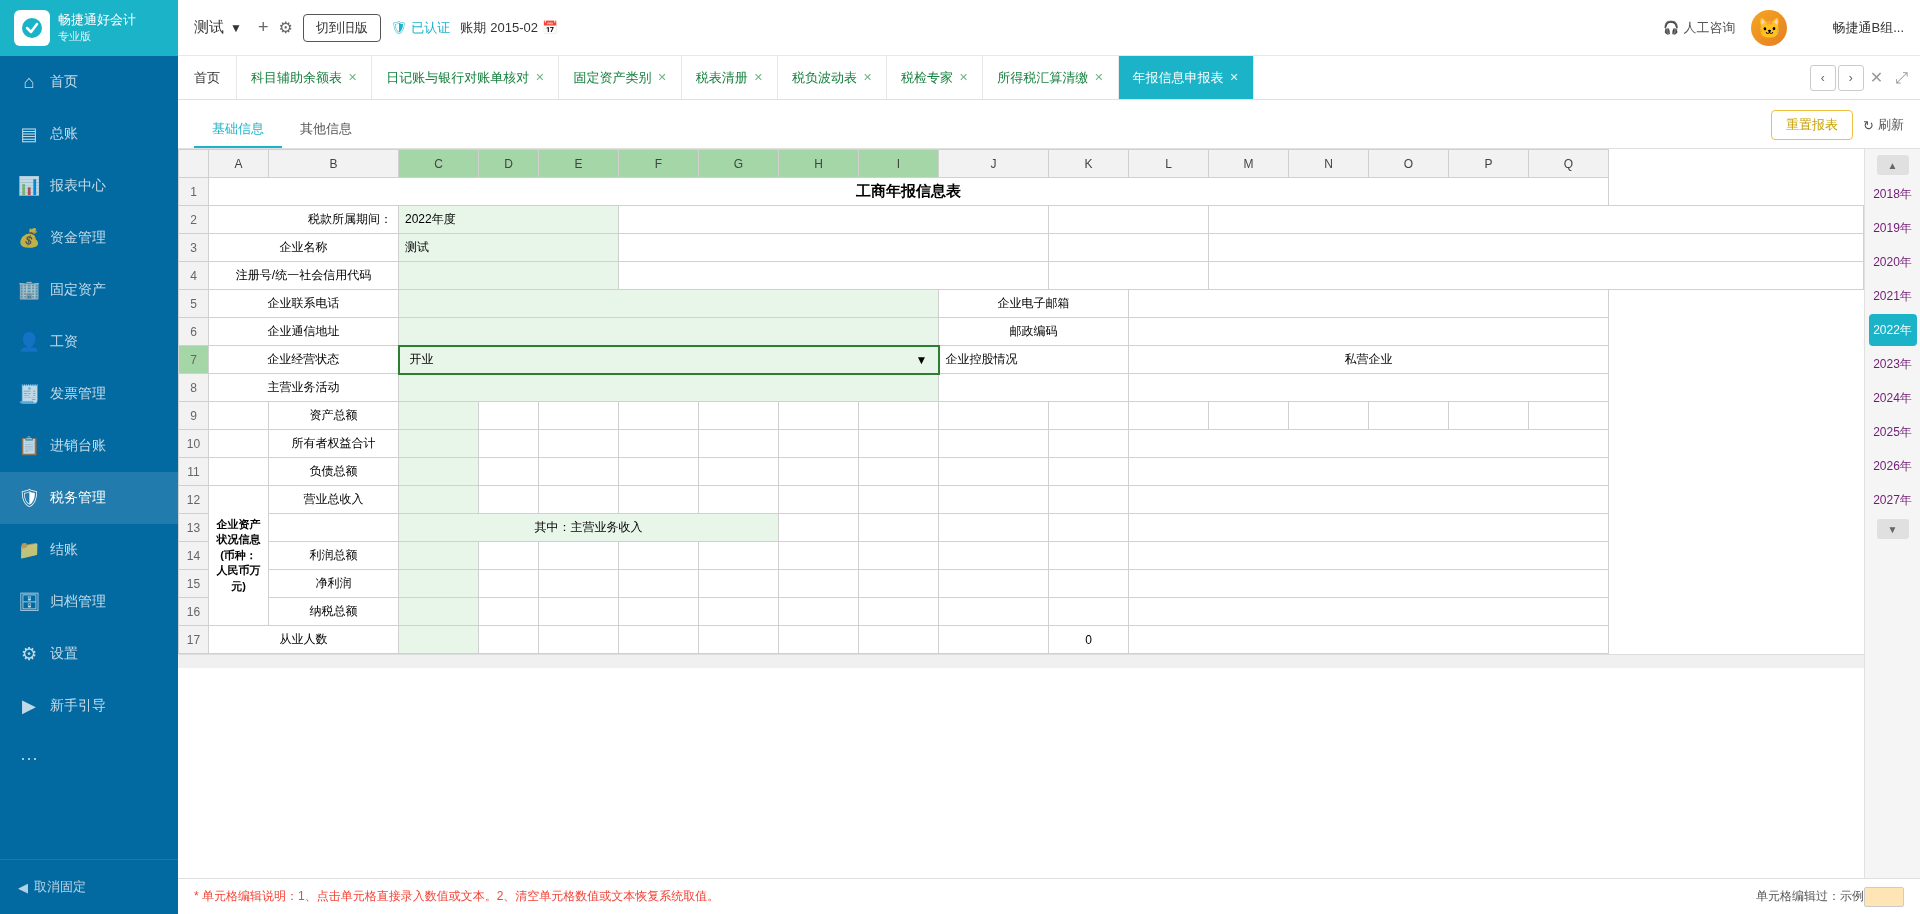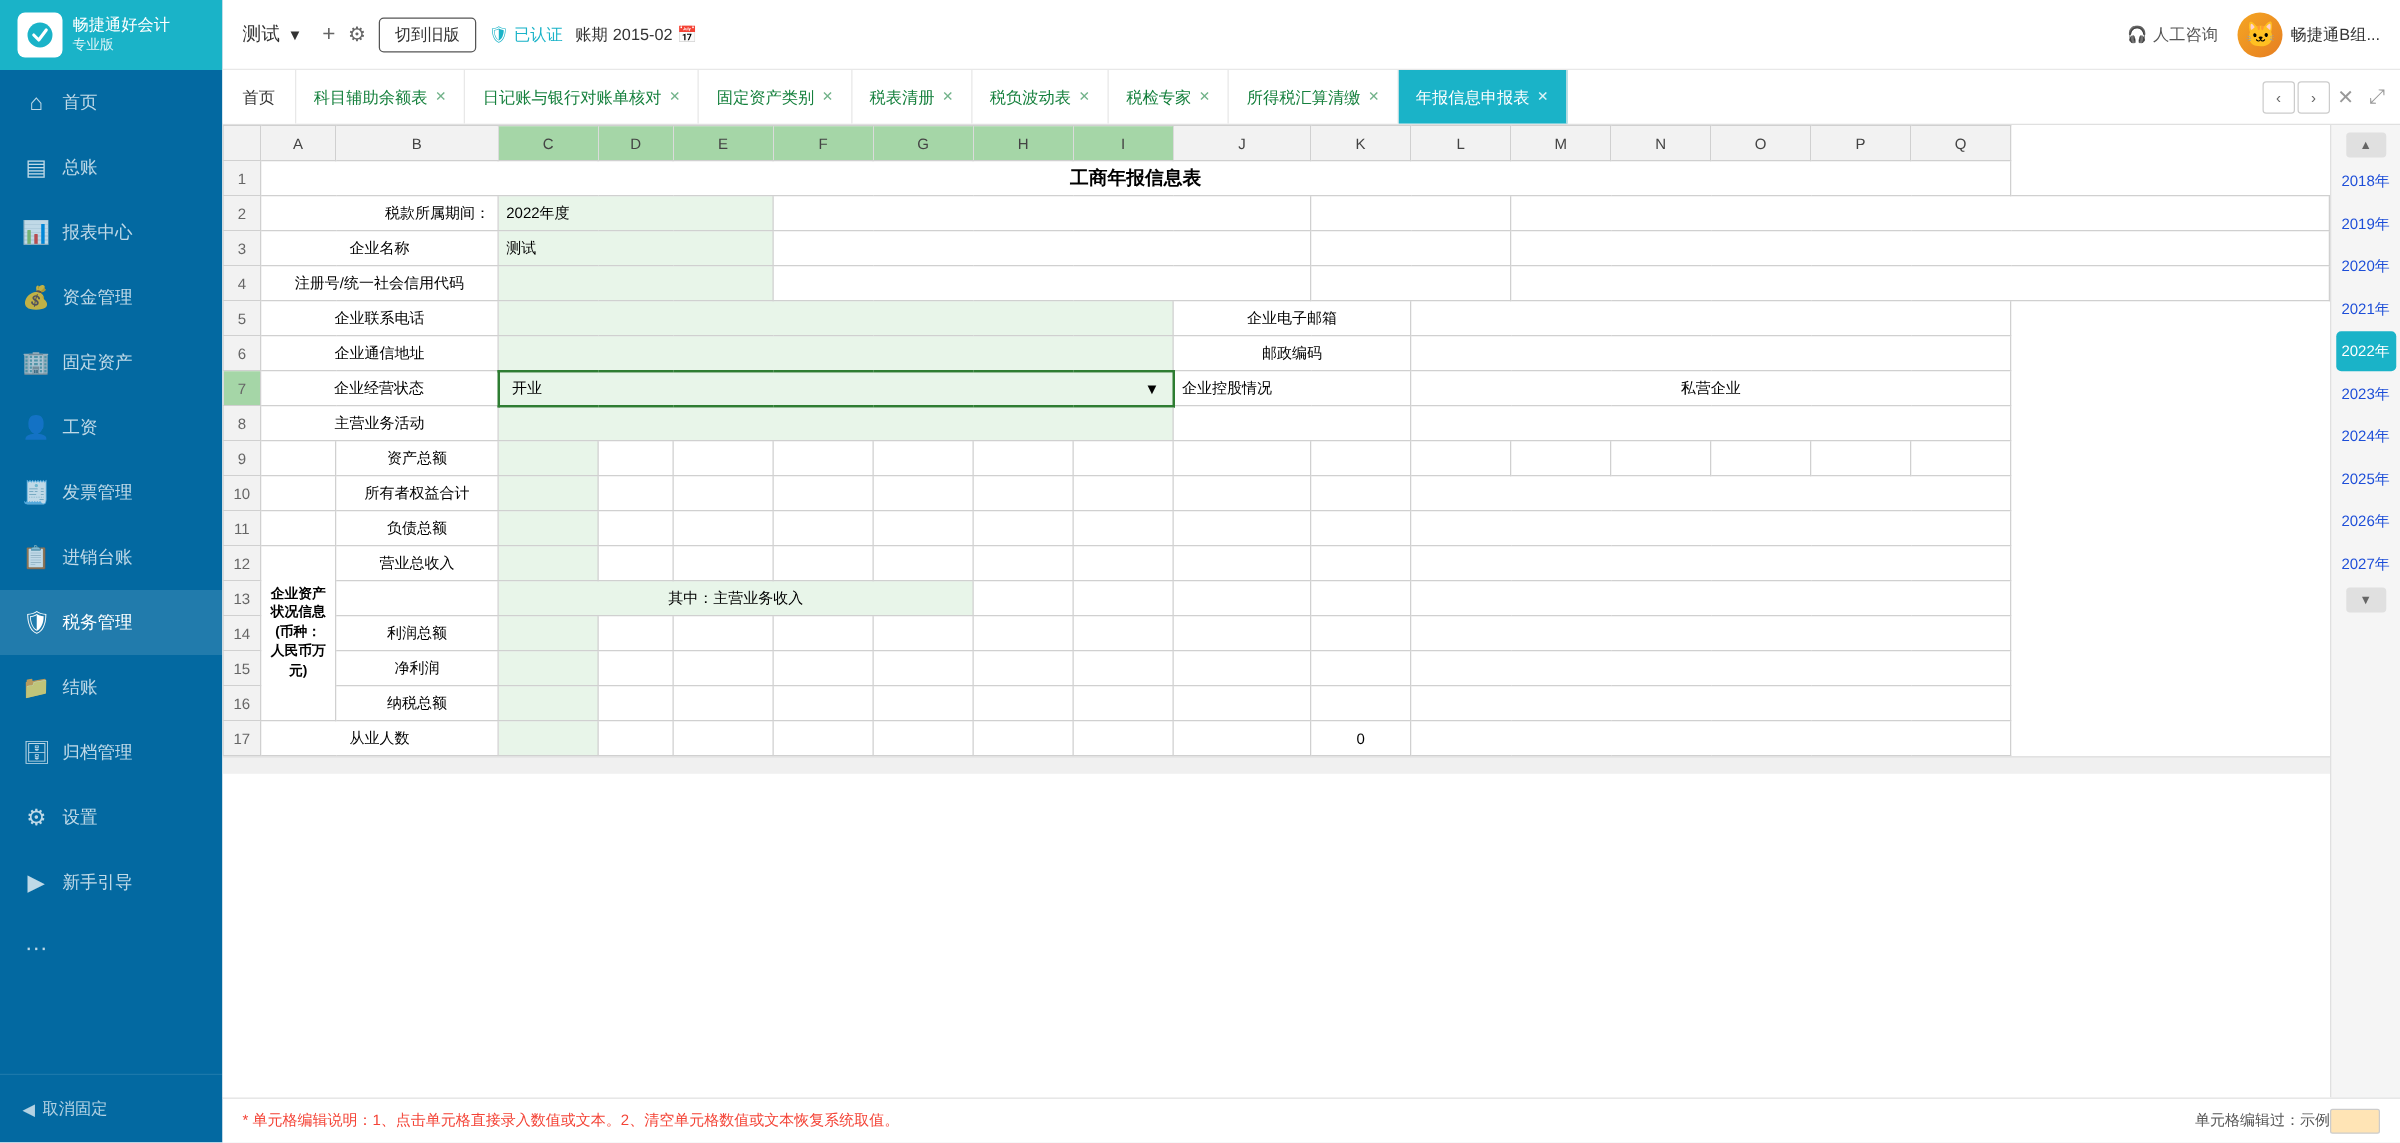--- a/index.html
+++ b/index.html
@@ -159,21 +159,21 @@
     .topbar-avatar {
       width: 36px;
       height: 36px;
       border-radius: 50%;
       background: linear-gradient(135deg, #f5a623, #e67e22);
       display: flex;
       align-items: center;
       justify-content: center;
       overflow: hidden;
     }
-    .topbar-username { font-size: 13px; color: #333; }
+    .topbar-username { font-size: 13px; color: #333; margin-left: 39px; }
 
     
     .tabbar {
       height: 44px;
       background: white;
       display: flex;
       align-items: stretch;
       border-bottom: 1px solid #e0e0e0;
       padding-left: 0;
       flex-shrink: 0;
@@ -339,21 +339,21 @@
       color: #666;
       margin: 2px 0;
     }
     .year-item {
       width: 48px;
       height: 32px;
       display: flex;
       align-items: center;
       justify-content: center;
       font-size: 12px;
-      color: #1d4ed8;
+      color: #701a75;
       cursor: pointer;
       border-radius: 3px;
       margin: 1px 0;
     }
     .year-item.active {
       background: #1ab3c8;
       color: white;
       border-radius: 4px;
     }
 
@@ -618,20 +618,35 @@
     <div class="tabbar-nav">
       <div class="tabbar-nav-btn">‹</div>
       <div class="tabbar-nav-btn">›</div>
       <span class="tabbar-nav-close">✕</span>
       <span class="tabbar-expand">⤢</span>
     </div>
   </div>
 
   <div class="content">
 
+    <div class="sub-tabs">
+      <div class="sub-tab active">
+        <span>基础信息</span>
+      </div>
+      <div class="sub-tab">
+        <span>其他信息</span>
+      </div>
+      <div class="sub-tab-actions">
+        <button class="btn-reset">重置报表</button>
+        <button class="btn-refresh">
+          <span>↻</span>
+          <span>刷新</span>
+        </button>
+      </div>
+    </div>
 
     <div class="sheet-container">
 
       <div class="sheet-main">
         <div class="sheet-wrapper">
           <table class="sheet">
             <colgroup>
               <col style="width:30px">
               <col style="width:60px">
               <col style="width:130px">

